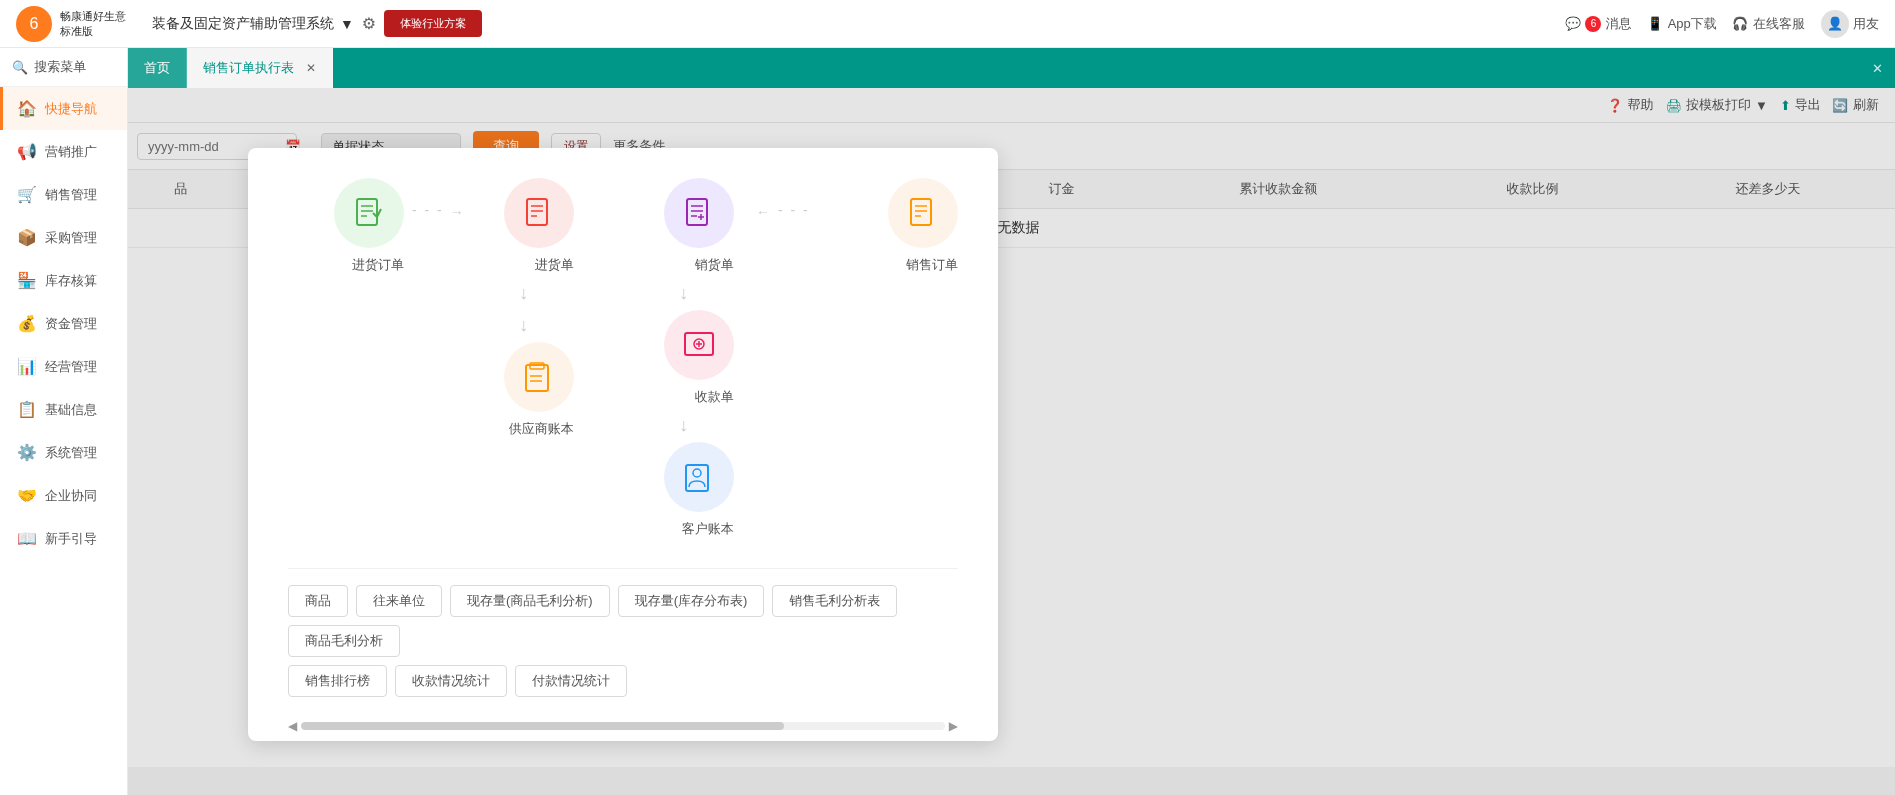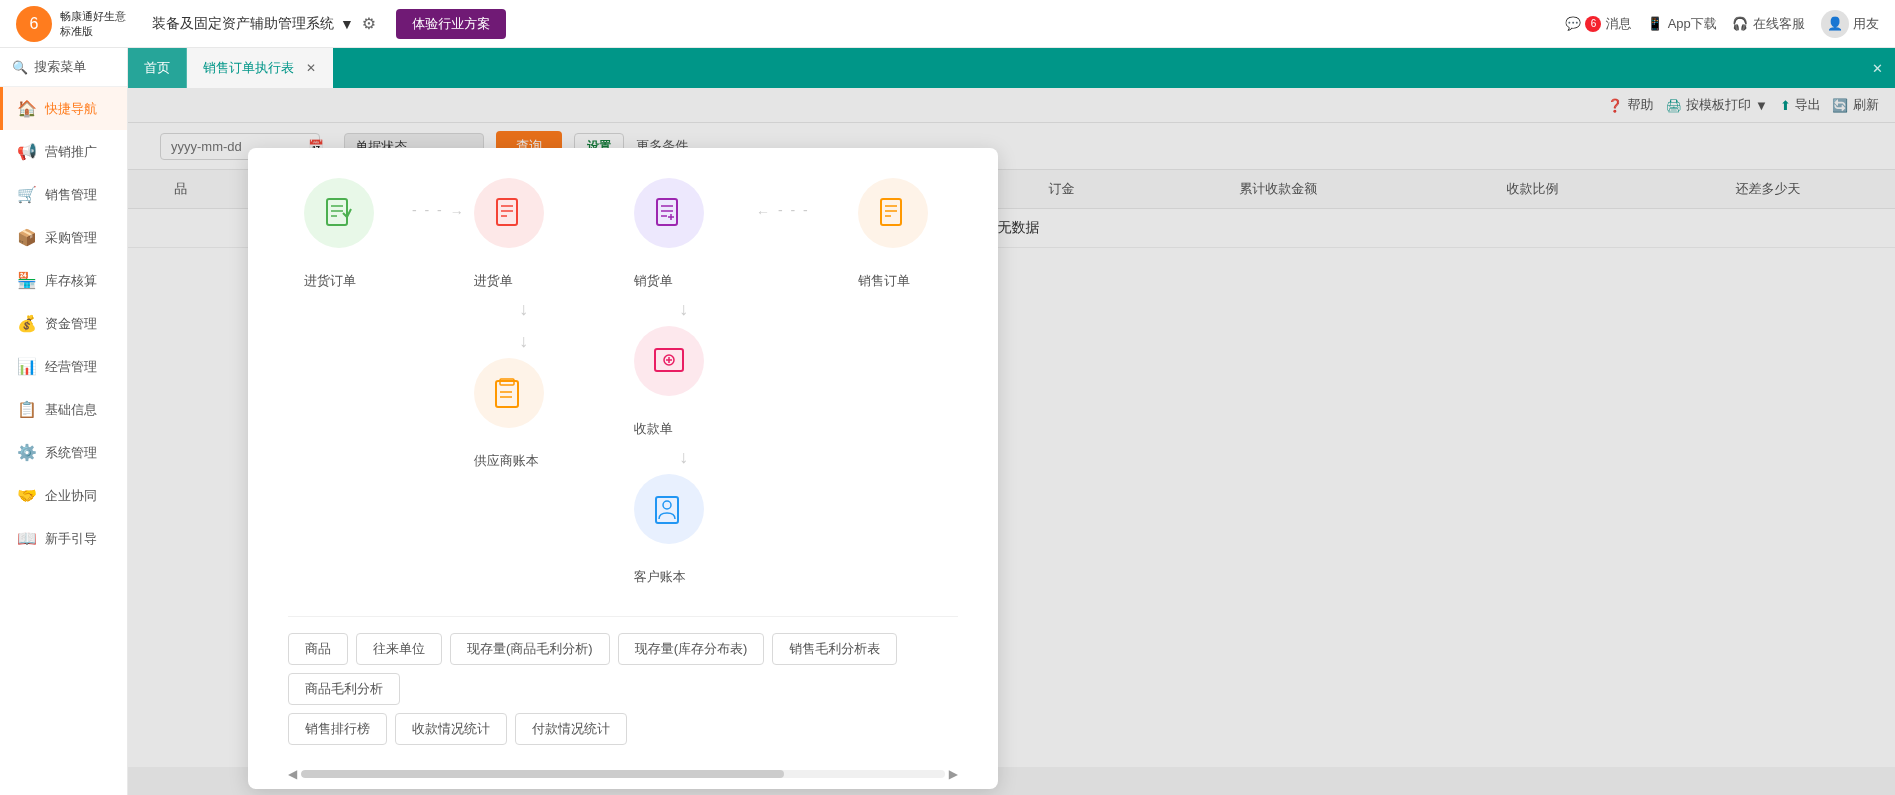--- a/index.html
+++ b/index.html
@@ -15,21 +15,21 @@
     .page-content { flex: 1; overflow: hidden; position: relative; background: #f5f5f5; }
 
     
     .logo-area { display: flex; align-items: center; gap: 8px; width: 128px; flex-shrink: 0; }
     .logo-icon { width: 36px; height: 36px; background: #ff7c1e; border-radius: 50%; display: flex; align-items: center; justify-content: center; color: white; font-size: 16px; }
     .logo-text { font-size: 11px; color: #333; line-height: 1.3; }
     .system-title { display: flex; align-items: center; gap: 6px; margin-left: 8px; }
     .system-title span { font-size: 14px; color: #333; font-weight: 500; text-align: right; }
     .dropdown-arrow { color: #999; font-size: 12px; }
     .settings-icon { color: #666; font-size: 16px; margin-left: 8px; cursor: pointer; }
-    .trial-btn { margin-left: 20px; background: #701a75; color: white; border: none; padding: 6px 16px; border-radius: 4px; cursor: pointer; font-size: 13px; }
+    .trial-btn { margin-left: 8px; background: #b91c1c; color: white; border: none; padding: 6px 16px; border-radius: 4px; cursor: pointer; font-size: 11px; }
     .top-right { margin-left: auto; display: flex; align-items: center; gap: 16px; }
     .top-right-item { display: flex; align-items: center; gap: 4px; color: #555; cursor: pointer; font-size: 13px; }
     .badge { background: #f5222d; color: white; border-radius: 50%; width: 16px; height: 16px; font-size: 10px; display: flex; align-items: center; justify-content: center; }
     .user-avatar { width: 28px; height: 28px; border-radius: 50%; background: #e0e0e0; display: flex; align-items: center; justify-content: center; color: #666; }
     .search-menu { display: flex; align-items: center; gap: 6px; padding: 10px 12px; color: #555; cursor: pointer; font-size: 13px; border-bottom: 1px solid #f0f0f0; }
     .sidebar-nav { flex: 1; overflow-y: auto; }
     .sidebar-item { display: flex; align-items: center; gap: 8px; padding: 12px 14px; cursor: pointer; color: #555; font-size: 13px; border-left: 3px solid transparent; }
     .sidebar-item.active { background: #fff5ef; color: #ff7c1e; border-left-color: #ff7c1e; font-weight: 500; }
     .sidebar-item .icon { font-size: 16px; width: 20px; text-align: center; }
 
@@ -39,40 +39,40 @@
     .tab-item.active-tab { background: #f5f5f5; color: #009688; }
     .tab-close { font-size: 12px; color: #666; cursor: pointer; margin-left: 4px; }
     .tab-spacer { flex: 1; }
     .tab-close-all { padding: 0 12px; color: rgba(255,255,255,0.8); cursor: pointer; display: flex; align-items: center; }
 
     
     .toolbar { display: flex; align-items: center; padding: 8px 16px; background: white; border-bottom: 1px solid #e8e8e8; gap: 12px; flex-shrink: 0; }
     .toolbar-right { margin-left: auto; display: flex; align-items: center; gap: 12px; }
     .toolbar-btn { display: flex; align-items: center; gap: 4px; color: #555; cursor: pointer; font-size: 13px; }
     .query-btn { background: #ff7c1e; color: white; border: none; padding: 6px 20px; border-radius: 4px; cursor: pointer; font-size: 13px; }
-    .settings-small-btn { background: white; color: #15803d; border: 1px solid #d9d9d9; padding: 4px 12px; border-radius: 4px; cursor: pointer; font-size: 12px; font-weight: bold; }
-
-    
-    .filter-bar { display: flex; align-items: center; padding: 8px 32px; background: white; border-bottom: 1px solid #e8e8e8; gap: 12px; flex-shrink: 0; }
+    .settings-small-btn { background: white; color: #7f1d1d; border: 1px solid #d9d9d9; padding: 4px 12px; border-radius: 4px; cursor: pointer; font-size: 12px; }
+
+    
+    .filter-bar { display: flex; align-items: center; padding: 8px 9px; background: white; border-bottom: 1px solid #e8e8e8; gap: 12px; flex-shrink: 0; }
     .filter-input { border: 1px solid #d9d9d9; padding: 5px 10px; border-radius: 4px; font-size: 13px; width: 160px; color: #bbb; }
     .filter-select { border: 1px solid #d9d9d9; padding: 5px 10px; border-radius: 4px; font-size: 13px; width: 140px; color: #333; appearance: none; }
     .more-conditions { color: #555; font-size: 13px; cursor: pointer; }
 
     
     .table-container { background: white; margin: 0; overflow: auto; }
     .data-table { width: 100%; border-collapse: collapse; font-size: 13px; }
     .data-table th { background: #fafafa; border-bottom: 1px solid #e8e8e8; padding: 10px 12px; text-align: center; color: #555; font-weight: 500; white-space: nowrap; }
     .data-table td { border-bottom: 1px solid #f0f0f0; padding: 10px 12px; text-align: center; color: #333; }
     .no-data { text-align: center; color: #999; padding: 60px; font-size: 14px; }
 
     
     .modal-overlay { position: absolute; top: 0; left: 0; right: 0; bottom: 0; background: rgba(0,0,0,0.1); z-index: 100; }
     .modal { position: absolute; top: 60px; left: 120px; width: 750px; background: white; border-radius: 8px; box-shadow: 0 4px 20px rgba(0,0,0,0.15); z-index: 101; overflow: hidden; }
     .modal-content { padding: 30px 40px; }
-    .flow-node { display: flex; flex-direction: column; align-items: flex-start; gap: 24px; min-width: 100px; }
+    .flow-node { display: flex; flex-direction: column; align-items: flex-end; gap: 8px; min-width: 100px; }
     .flow-circle { width: 70px; height: 70px; border-radius: 50%; display: flex; align-items: center; justify-content: center; font-size: 28px; flex-shrink: 0; }
     .flow-circle.green { background: #e8f8e8; color: #4caf50; }
     .flow-circle.red { background: #fde8e8; color: #f44336; }
     .flow-circle.purple { background: #ede8fd; color: #9c27b0; }
     .flow-circle.orange { background: #fef3e8; color: #ff9800; }
     .flow-circle.teal { background: #e8f8f8; color: #009688; }
     .flow-circle.pink { background: #fde8ed; color: #e91e63; }
     .flow-circle.blue { background: #e8f0fe; color: #2196f3; }
     .flow-label { font-size: 13px; color: #555; text-align: center; }
     .flow-arrow-v { display: flex; justify-content: center; padding: 4px 0; color: #ccc; font-size: 16px; line-height: 1; width: 70px; }

